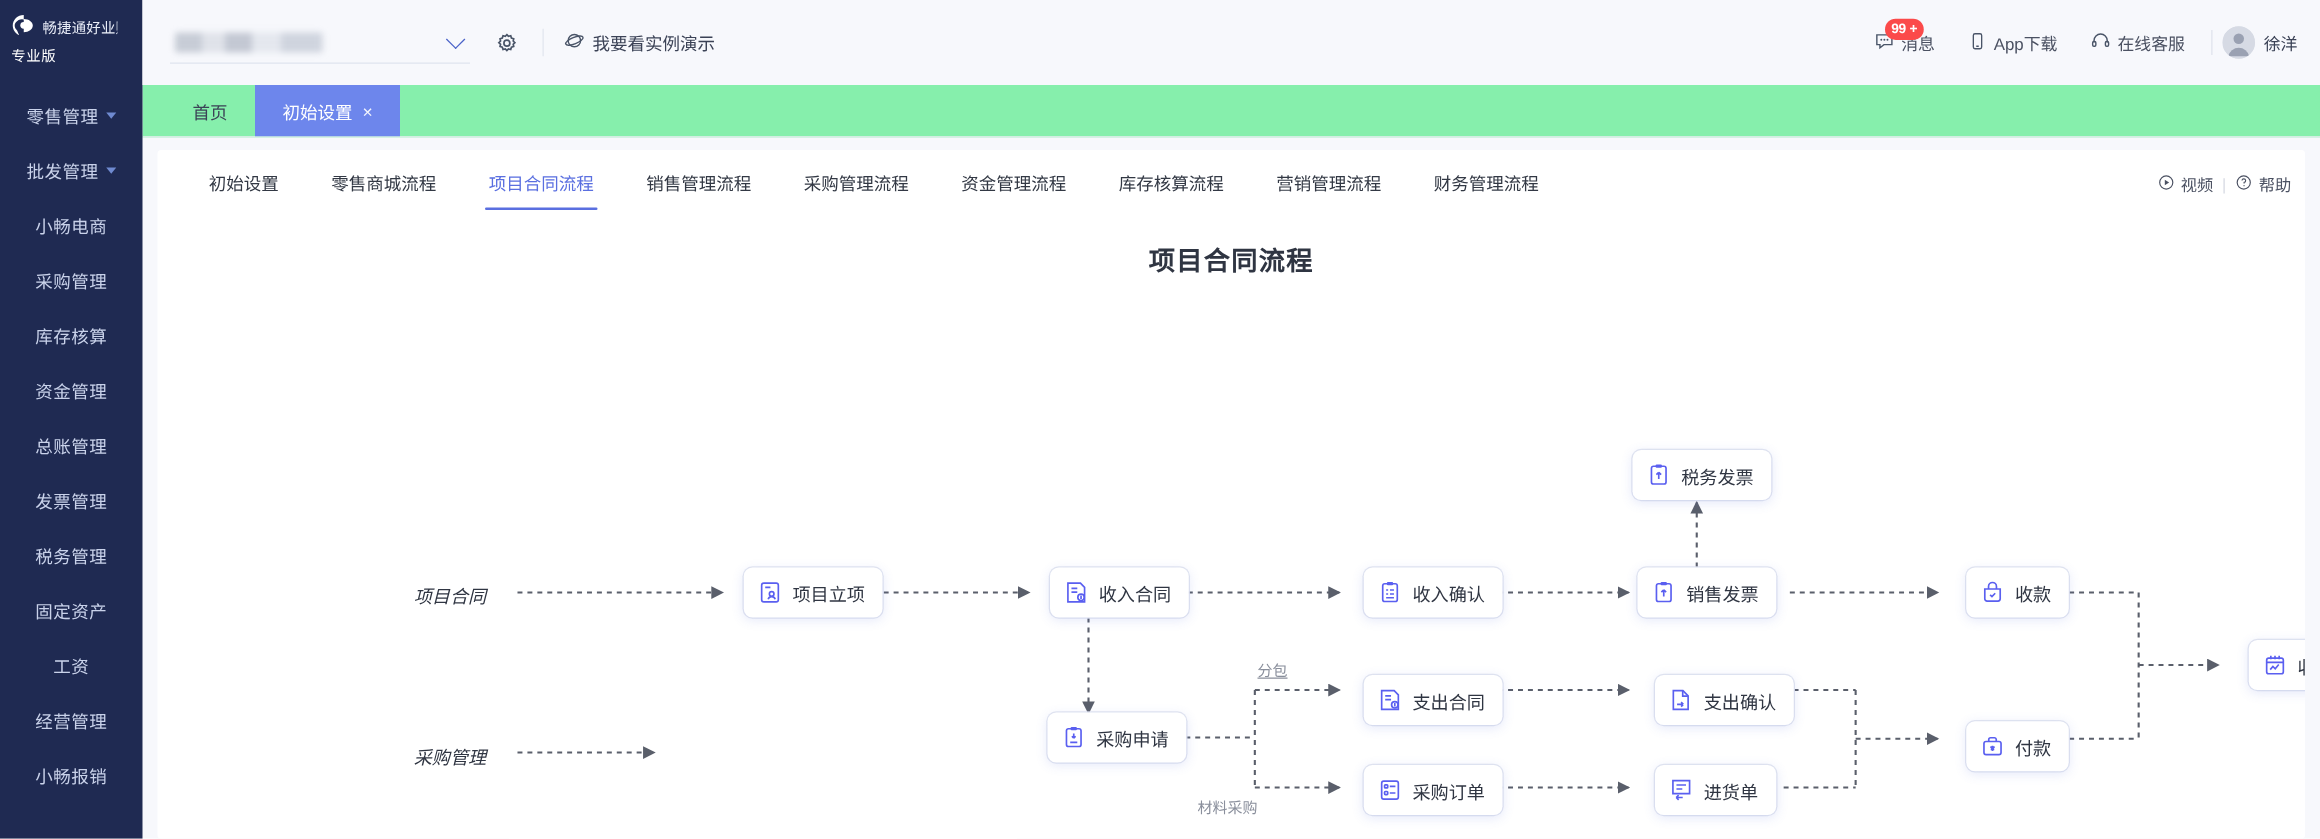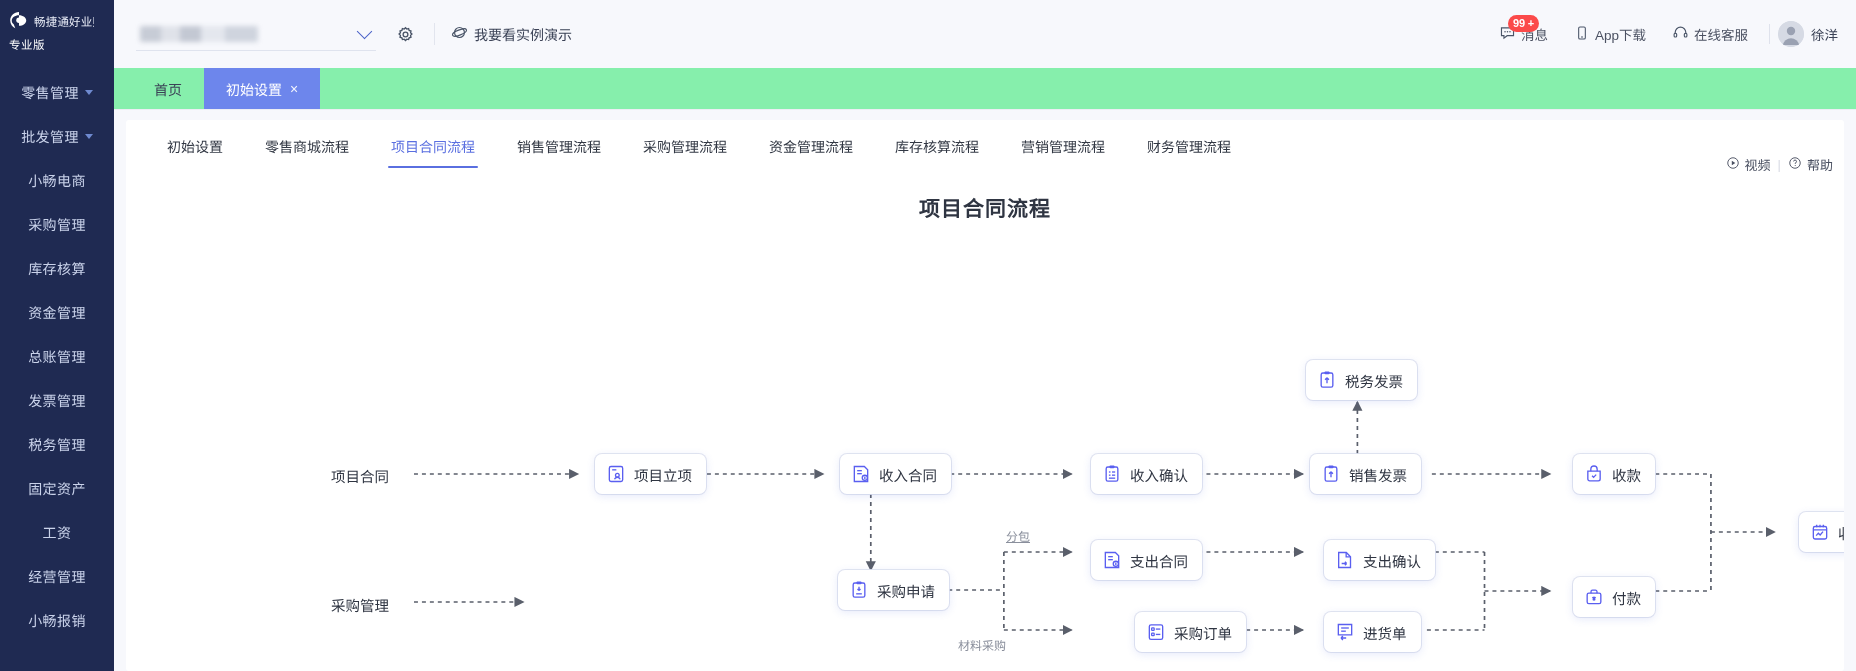--- a/index.html
+++ b/index.html
@@ -148,21 +148,21 @@
     height: 54px; line-height: 54px; cursor: pointer; position: relative;
     white-space: nowrap;
   }
   .stab.active { color: #5a6fe0; }
   .stab.active::after {
     content: ""; position: absolute;
     left: 18px; right: 18px; bottom: 6px; height: 2.5px;
     background: #5a6fe0; border-radius: 2px;
   }
   .subtabs-right {
-    position: absolute; right: 4px; top: 17px; height: 54px;
+    position: absolute; right: 4px; top: 0; height: 54px;
     display: flex; align-items: center; gap: 0;
     font-size: 13px; color: #4b5162;
   }
   .sr-item { display: flex; align-items: center; gap: 5px; cursor: pointer; padding: 0 7px; white-space: nowrap; }
   .sr-sep { color: #d8dbe4; }
 
   .diagram-title {
     text-align: center; font-size: 21px; color: #2f3542;
     margin-top: 18px; letter-spacing: 1px;
   }
@@ -177,21 +177,21 @@
     background: #ffffff;
     border-radius: 7px;
     box-shadow: 0 2px 9px rgba(90,111,224,.16), 0 0 0 1px rgba(226,229,240,.9);
     display: flex; align-items: center; gap: 8px;
     padding: 0 14px 0 11px;
     font-size: 14.5px; color: #2f3542;
     white-space: nowrap; cursor: pointer;
   }
   .node .ico { width: 20px; height: 20px; flex: 0 0 20px; display: block; }
   .lane-label {
-    position: absolute; font-size: 14.5px; color: #2f3542; white-space: nowrap;
+    position: absolute; font-size: 14.5px; color: #2f3542; white-space: nowrap; font-style: italic;
   }
   .edge-label {
     position: absolute; font-size: 12px; color: #8a8f9c; white-space: nowrap;
   }
 </style>
 </head>
 <body>
 
 <div class="app">
 
@@ -518,21 +518,21 @@
 
         <div class="node" style="left:1198px; top:318px;">
           <svg class="ico" viewBox="0 0 24 24" fill="none" stroke="#5a5ff0" stroke-width="1.6">
             <path d="M4.4 3h9.2l5 5v13H4.4z"></path>
             <path d="M13.4 3v5.2h5"></path>
             <path d="M8 16.2h6M14 16.2l-2.1-2.1M14 16.2l-2.1 2.1"></path>
           </svg>
           <span>支出确认</span>
         </div>
 
-        <div class="node" style="left:1009px; top:390px;">
+        <div class="node" style="left:965px; top:390px;">
           <svg class="ico" viewBox="0 0 24 24" fill="none" stroke="#5a5ff0" stroke-width="1.6">
             <rect x="4" y="3.4" width="16" height="17.4" rx="2"></rect>
             <rect x="6.8" y="7" width="3" height="3" rx=".7"></rect>
             <rect x="6.8" y="13.4" width="3" height="3" rx=".7"></rect>
             <line x1="11.8" y1="8.5" x2="17.2" y2="8.5"></line>
             <line x1="11.8" y1="14.9" x2="17.2" y2="14.9"></line>
           </svg>
           <span>采购订单</span>
         </div>
 

